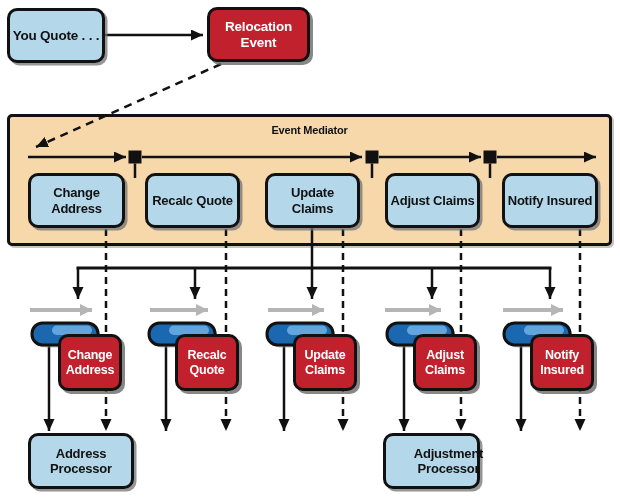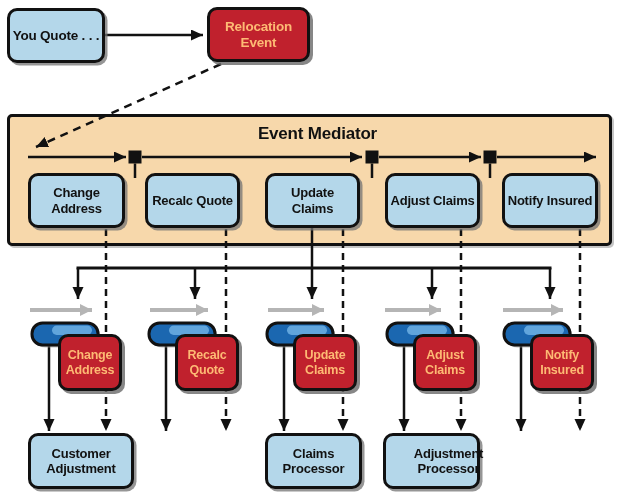--- a/index.html
+++ b/index.html
@@ -7,28 +7,28 @@
     position:relative;width:620px;height:504px;background:#fff;overflow:hidden;
     font-family:"Liberation Sans","DejaVu Sans",sans-serif;color:#111;
   }
   .box{
     position:absolute;box-sizing:border-box;border:3px solid #111;border-radius:10px;
     display:flex;align-items:center;justify-content:center;text-align:center;
     font-weight:bold;font-size:13px;line-height:1.18;letter-spacing:-0.2px;
     z-index:2;padding:2px;
   }
   .blue{background:#b4d7ea;box-shadow:2.5px 2.5px 0 rgba(115,115,115,.75);}
-  .red{background:#c0212d;color:#fdba74;box-shadow:3px 3px 0 rgba(105,105,105,.8);font-size:12.5px;}
+  .red{background:#c0212d;color:#ffffff;box-shadow:3px 3px 0 rgba(105,105,105,.8);font-size:12.5px;}
   .mediator{
     position:absolute;box-sizing:border-box;border:3px solid #111;border-radius:5px;
     background:#f7d8ab;z-index:0;box-shadow:2px 2px 0 rgba(140,140,140,.5);
   }
   .mediator-title{
-    position:absolute;top:7px;left:8px;width:100%;text-align:center;
-    font-weight:bold;font-size:17px;letter-spacing:-0.2px;
+    position:absolute;top:7px;left:0;width:100%;text-align:center;
+    font-weight:bold;font-size:11px;letter-spacing:-0.2px;
   }
   svg.wires{position:absolute;left:0;top:0;z-index:1;}
 </style>
 </head>
 <body>
 
 <div class="stage">
 
   <div class="mediator" style="left:7px;top:114px;width:605px;height:132px;">
     <div class="mediator-title">Event Mediator</div>
@@ -131,17 +131,16 @@
   <div class="box blue" style="left:265px;top:173px;width:95px;height:55px;">Update Claims</div>
   <div class="box blue" style="left:385px;top:173px;width:95px;height:55px;">Adjust Claims</div>
   <div class="box blue" style="left:502px;top:173px;width:96px;height:55px;">Notify Insured</div>
 
   <div class="box red" style="left:58px;top:334px;width:64px;height:57px;">Change Address</div>
   <div class="box red" style="left:175px;top:334px;width:64px;height:57px;">Recalc Quote</div>
   <div class="box red" style="left:293px;top:334px;width:64px;height:57px;">Update Claims</div>
   <div class="box red" style="left:413px;top:334px;width:64px;height:57px;">Adjust Claims</div>
   <div class="box red" style="left:530px;top:334px;width:64px;height:57px;">Notify Insured</div>
 
-  <div class="box blue" style="left:28px;top:433px;width:106px;height:56px;">Customer Adjustment</div>
-  <div class="box blue" style="left:265px;top:433px;width:97px;height:56px;">Claims Processor</div>
+  <div class="box blue" style="left:28px;top:433px;width:106px;height:56px;">Address Processor</div>
   <div class="box blue" style="left:383px;top:433px;width:97px;height:56px;padding-left:36px;">Adjustment Processor</div>
 
 </div>
 
 </body></html>

